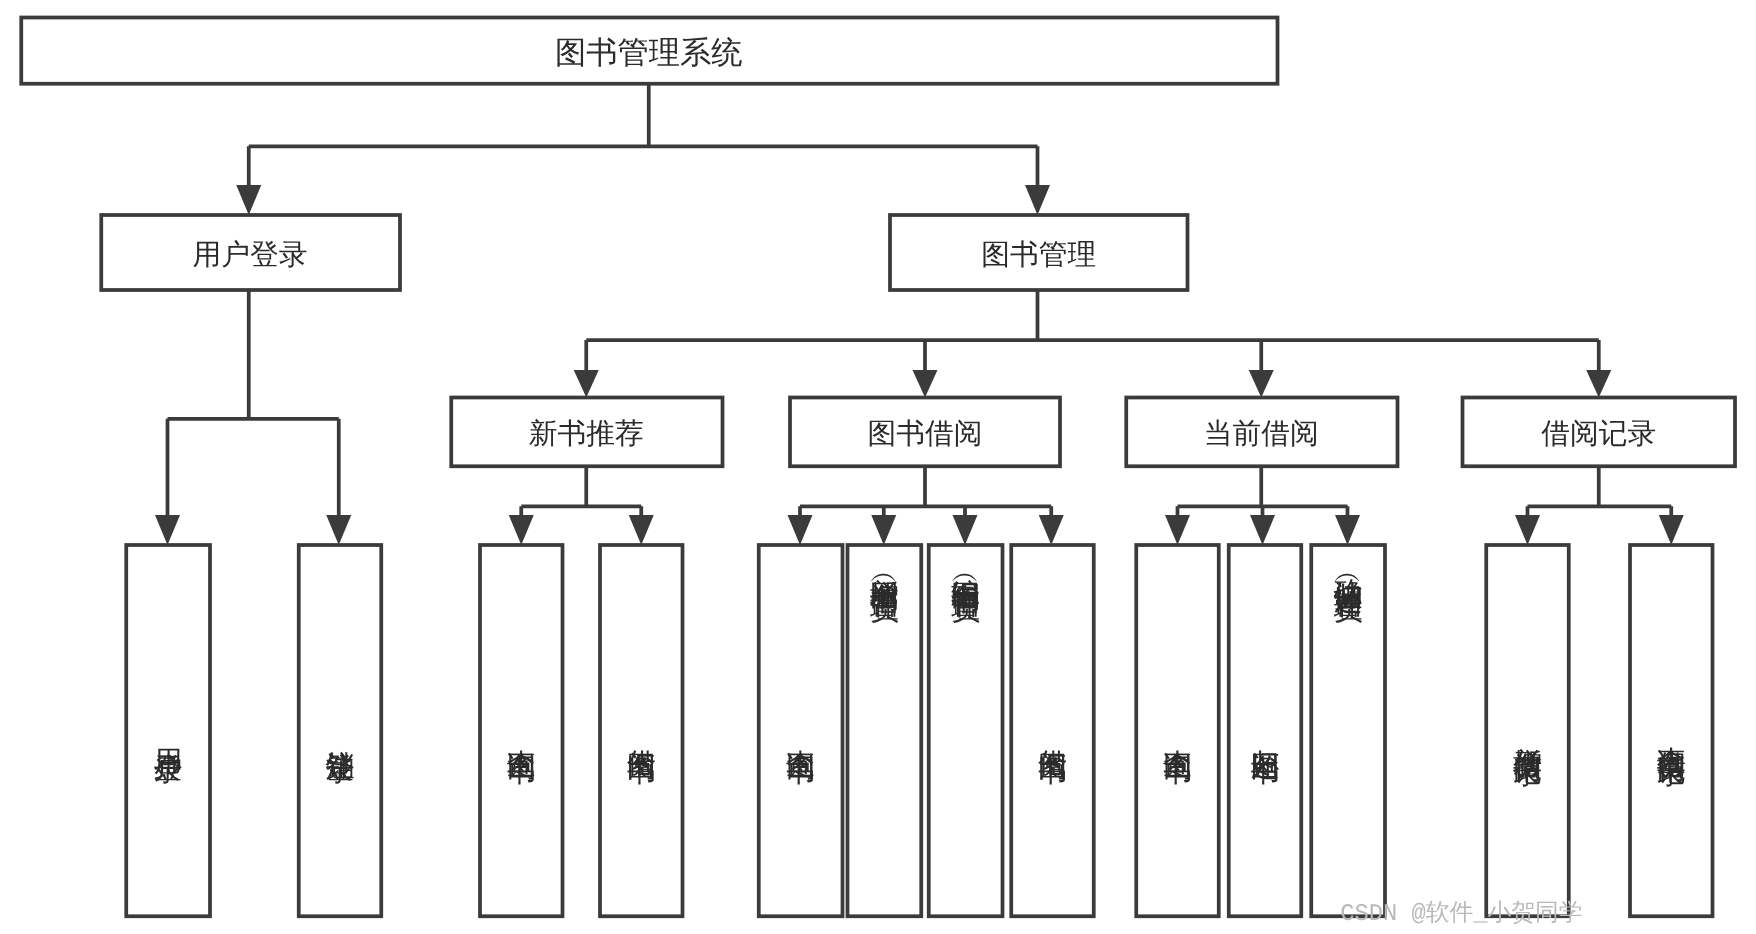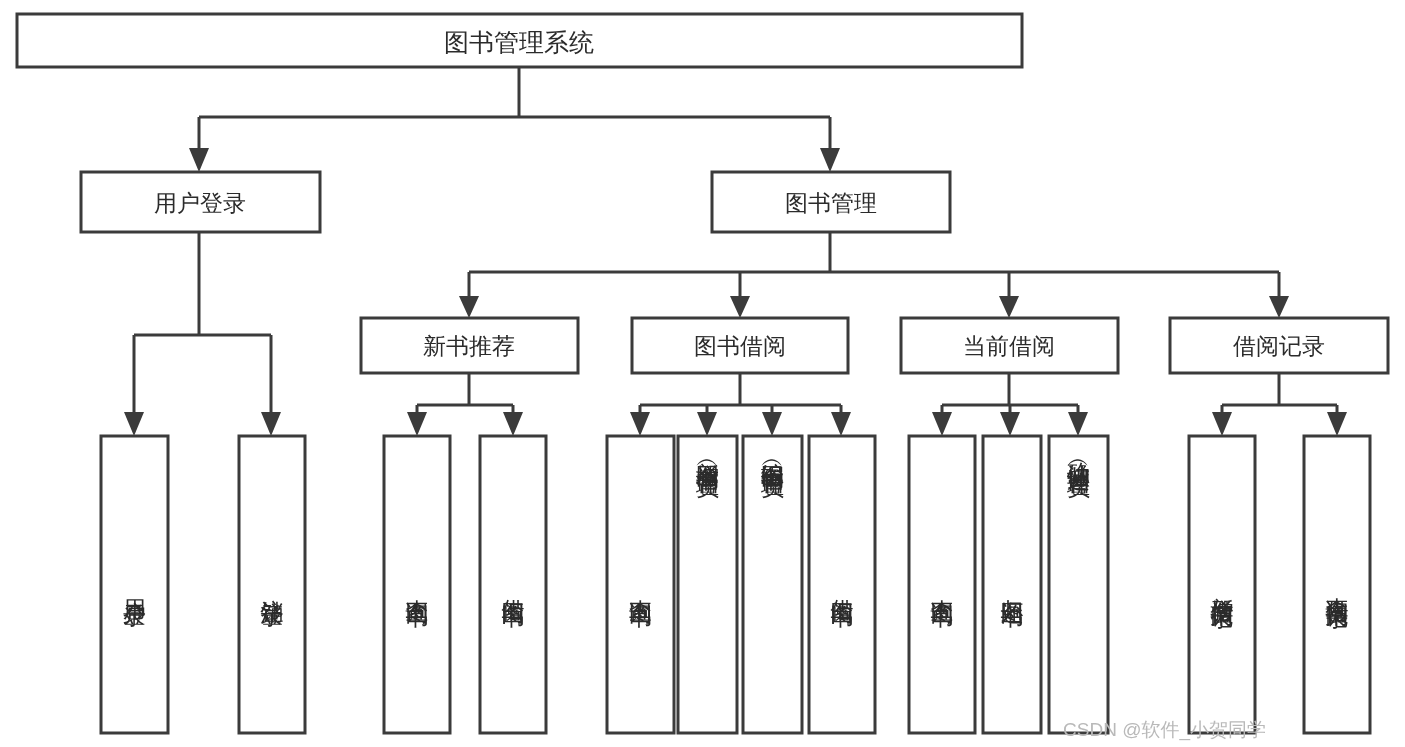--- a/index.html
+++ b/index.html
@@ -22,21 +22,21 @@
     pointer-events:none;
   }
   .leaf-label{
     writing-mode:vertical-rl;text-orientation:upright;
     font-family:"Liberation Sans","DejaVu Sans",sans-serif;
     font-size:23px;color:#2b2b2b;line-height:1.18;letter-spacing:2px;
     white-space:normal;text-align:center;
   }
   .watermark{
     position:absolute;right:8px;bottom:4px;
-    font-family:Liberation Sans, sans-serif;
+    font-family:Liberation Mono, monospace;
     font-size:19px;color:#b9b9b9;white-space:nowrap;user-select:none;
   }
 </style>
 </head>
 <body>
 
 <div id="stage">
 
   <svg id="diagram" viewBox="0 0 1405 747">
 

